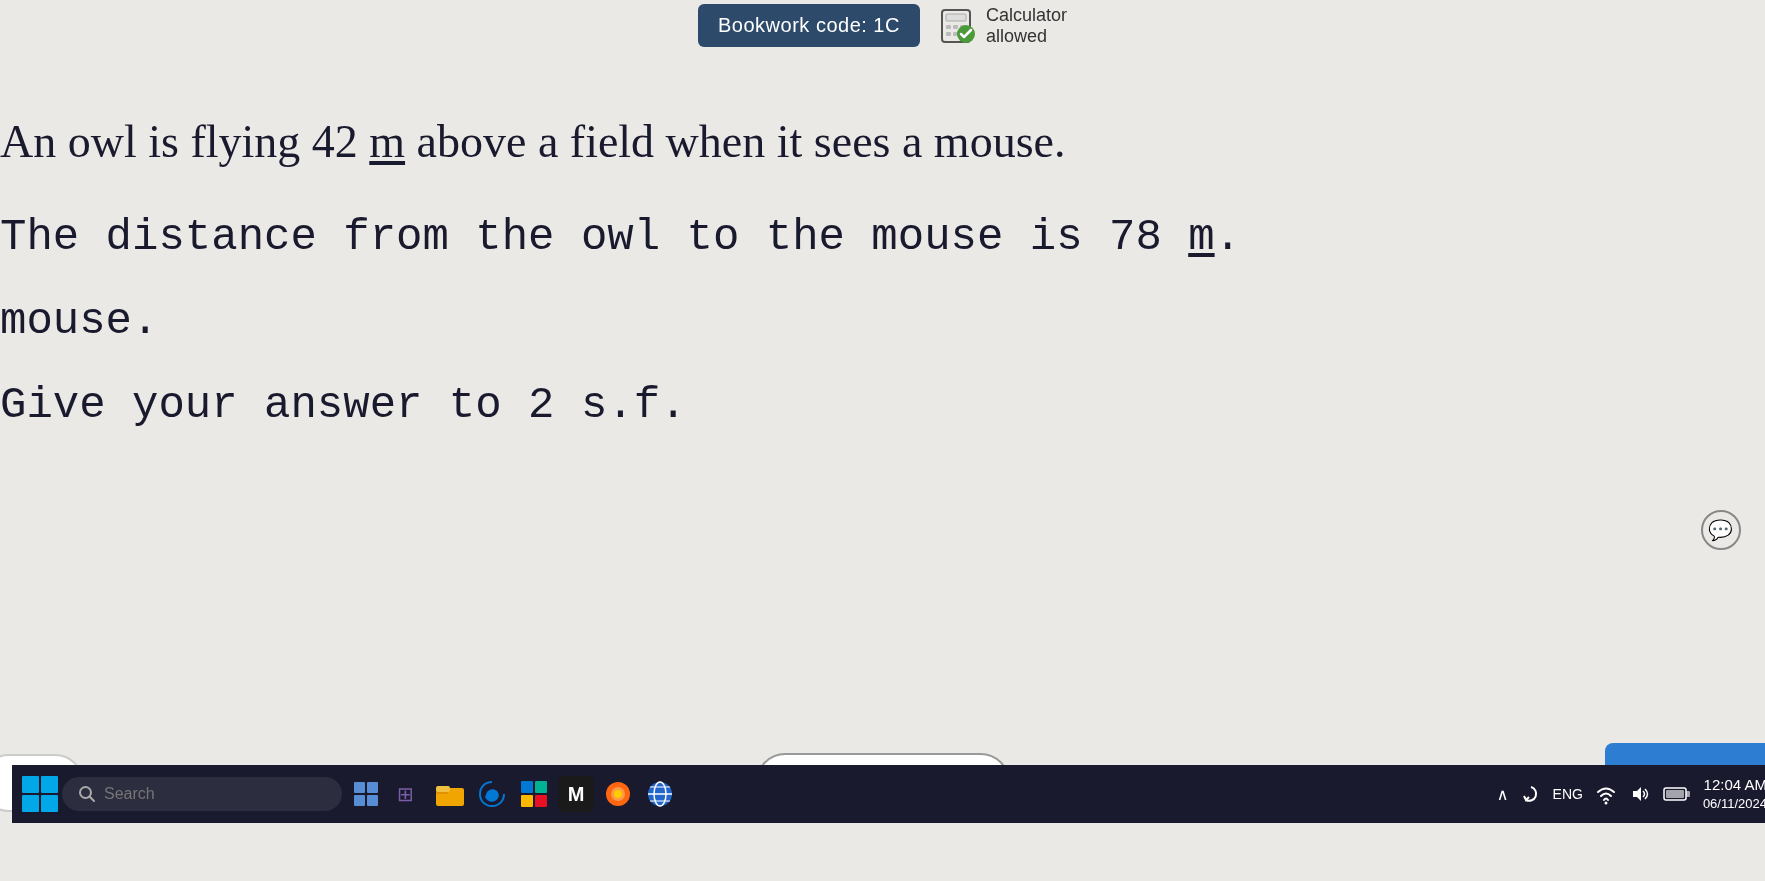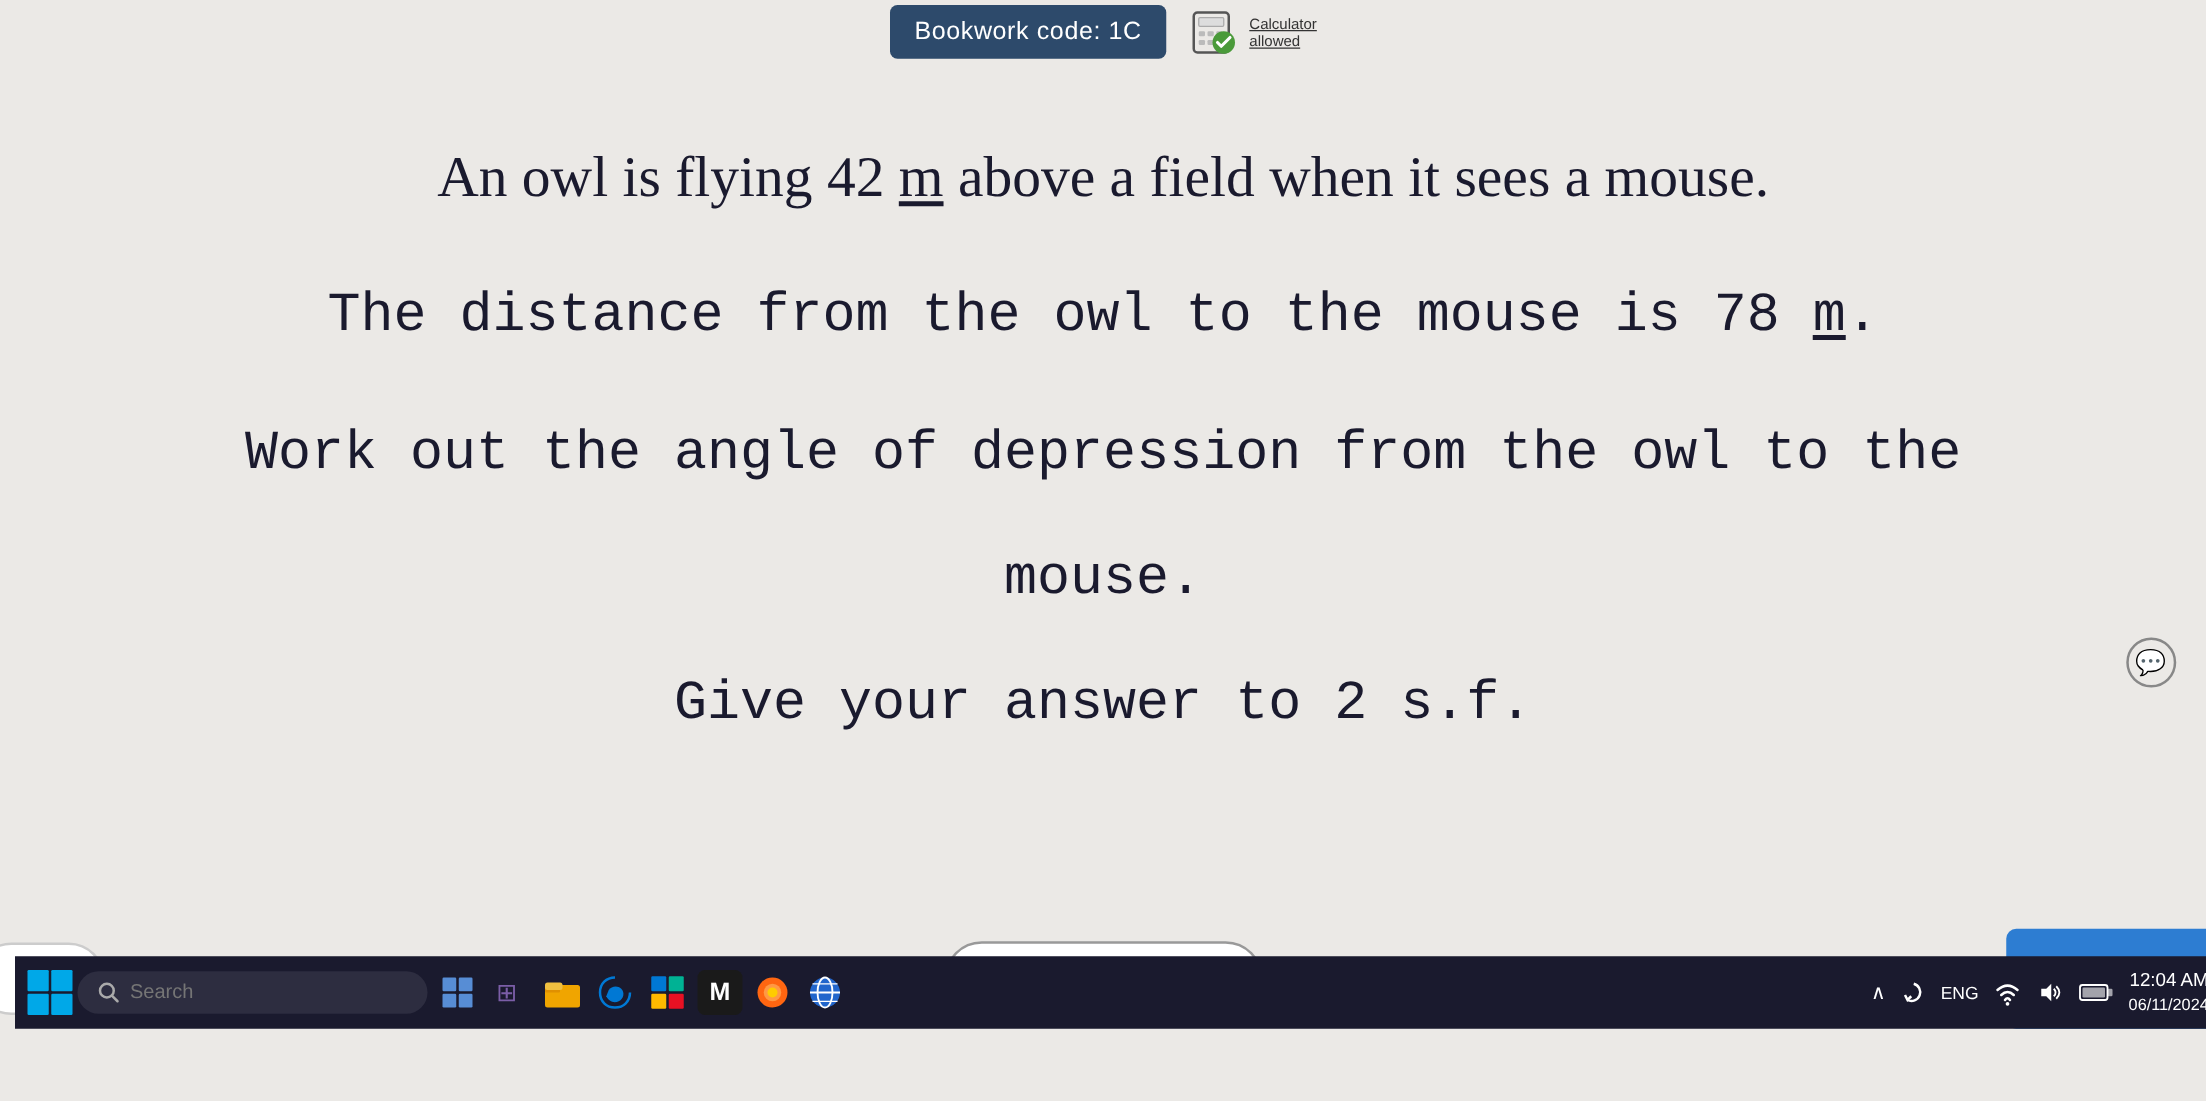--- a/index.html
+++ b/index.html
@@ -42,23 +42,22 @@
       font-family: Arial, sans-serif;
       font-weight: 500;
       letter-spacing: 0.5px;
     }
 
     .calculator-allowed {
       display: flex;
       align-items: center;
       gap: 10px;
       font-family: Arial, sans-serif;
-      font-size: 12px;
+      font-size: 18px;
       color: #333;
-      text-decoration: underline;
     }
 
     .question-line {
       font-size: 46px;
       color: #1a1a2e;
       line-height: 1.5;
       margin-bottom: 20px;
       font-family: 'Georgia', serif;
     }
 
@@ -248,22 +247,21 @@
     
     .calc-svg {
       width: 36px;
       height: 36px;
     }
 
     .question-block {
       width: 100%;
       display: flex;
       flex-direction: column;
-      align-items: center;
-      gap: 24px;
+      gap: 8px;
       margin-bottom: 40px;
     }
 
     .bottom-section {
       width: 100%;
       display: flex;
       flex-direction: column;
       align-items: center;
       gap: 0;
       position: absolute;
@@ -307,23 +305,20 @@
     </div>
   </div>
 
   <div class="question-block">
     <div class="question-line">
       An owl is flying 42 <span class="unit">m</span> above a field when it sees a mouse.
     </div>
     <div class="question-line" style="font-family: 'Courier New', monospace; font-size: 44px;">
       The distance from the owl to the mouse is 78 <span class="unit">m</span>.
     </div>
-    <div class="question-line" style="font-family: 'Courier New', monospace; font-size: 44px;">
-      Work out the angle of depression from the owl to the
-    </div>
     <div class="question-line" style="font-family: Liberation Mono, monospace; font-size: 44px; margin-top: -10px;">
       mouse.
     </div>
     <div class="question-line" style="font-family: 'Courier New', monospace; font-size: 44px; margin-top: -10px;">
       Give your answer to 2 s.f.
     </div>
   </div>
 
   <div class="chat-icon" style="position: absolute; right: 24px; top: 530px;">
     💬

